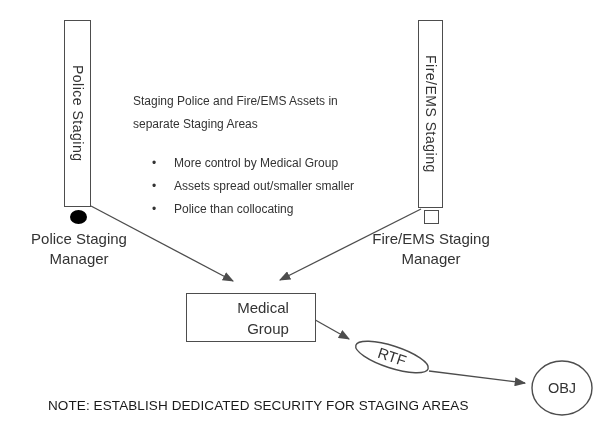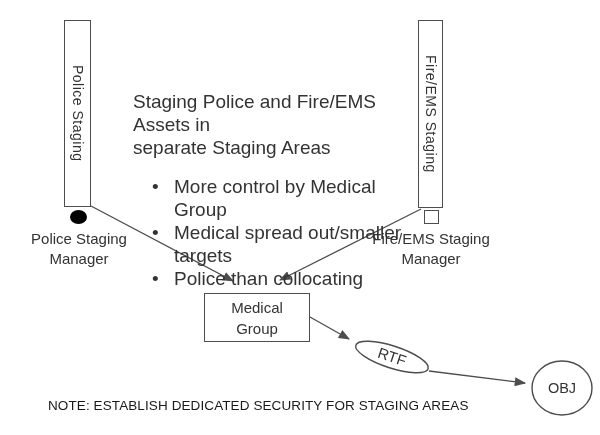--- a/index.html
+++ b/index.html
@@ -57,52 +57,53 @@
     text-align: center;
     white-space: pre-line;
     color: #333333;
   }
   #police-manager-label { left: 9px; top: 229px; width: 140px; }
   #fire-manager-label { left: 355px; top: 229px; width: 152px; }
   .description {
     position: absolute;
     left: 133px; top: 90px;
     width: 290px;
-    font-size: 19px;
+    font-size: 12px;
     line-height: 23px;
     color: #333333;
   }
   .description .title { white-space: pre-line; }
   .description ul {
     margin: 16px; padding: 0;
     list-style: none;
   }
   .description li {
     position: relative;
     padding-left: 25px;
   }
   .description li::before {
     content: "\2022";
     position: absolute;
     left: 3px;
   }
   .medical-box {
     position: absolute;
-    left: 204px; top: 293px;
+    left: 186px; top: 293px;
     width: 104px; height: 47px;
     border: 1.5px solid #4d4d4d;
     background: #ffffff;
     display: flex;
     align-items: center;
     justify-content: center;
-    text-align: center;
+    text-align: right;
     font-size: 15px;
     line-height: 21px;
     white-space: pre-line;
     color: #333333;
+    padding-left: 24px;
   }
   .note {
     position: absolute;
     left: 48px; top: 398px;
     font-size: 13.5px;
     font-weight: normal;
     letter-spacing: 0.1px;
     color: #1a1a1a;
     white-space: nowrap;
   }
@@ -148,21 +149,21 @@
   <div class="manager-label" id="police-manager-label">Police Staging
 Manager</div>
   <div class="manager-label" id="fire-manager-label">Fire/EMS Staging
 Manager</div>
 
   <div class="description">
     <div class="title">Staging Police and Fire/EMS Assets in
 separate Staging Areas</div>
     <ul>
       <li>More control by Medical Group</li>
-      <li>Medical spread out/smaller targets</li>
+      <li>Assets spread out/smaller smaller</li>
       <li>Police than collocating</li>
     </ul>
   </div>
 
   <div class="medical-box">Medical
 Group</div>
 
   <div class="note">NOTE: ESTABLISH DEDICATED SECURITY FOR STAGING AREAS</div>
 
 </div>

